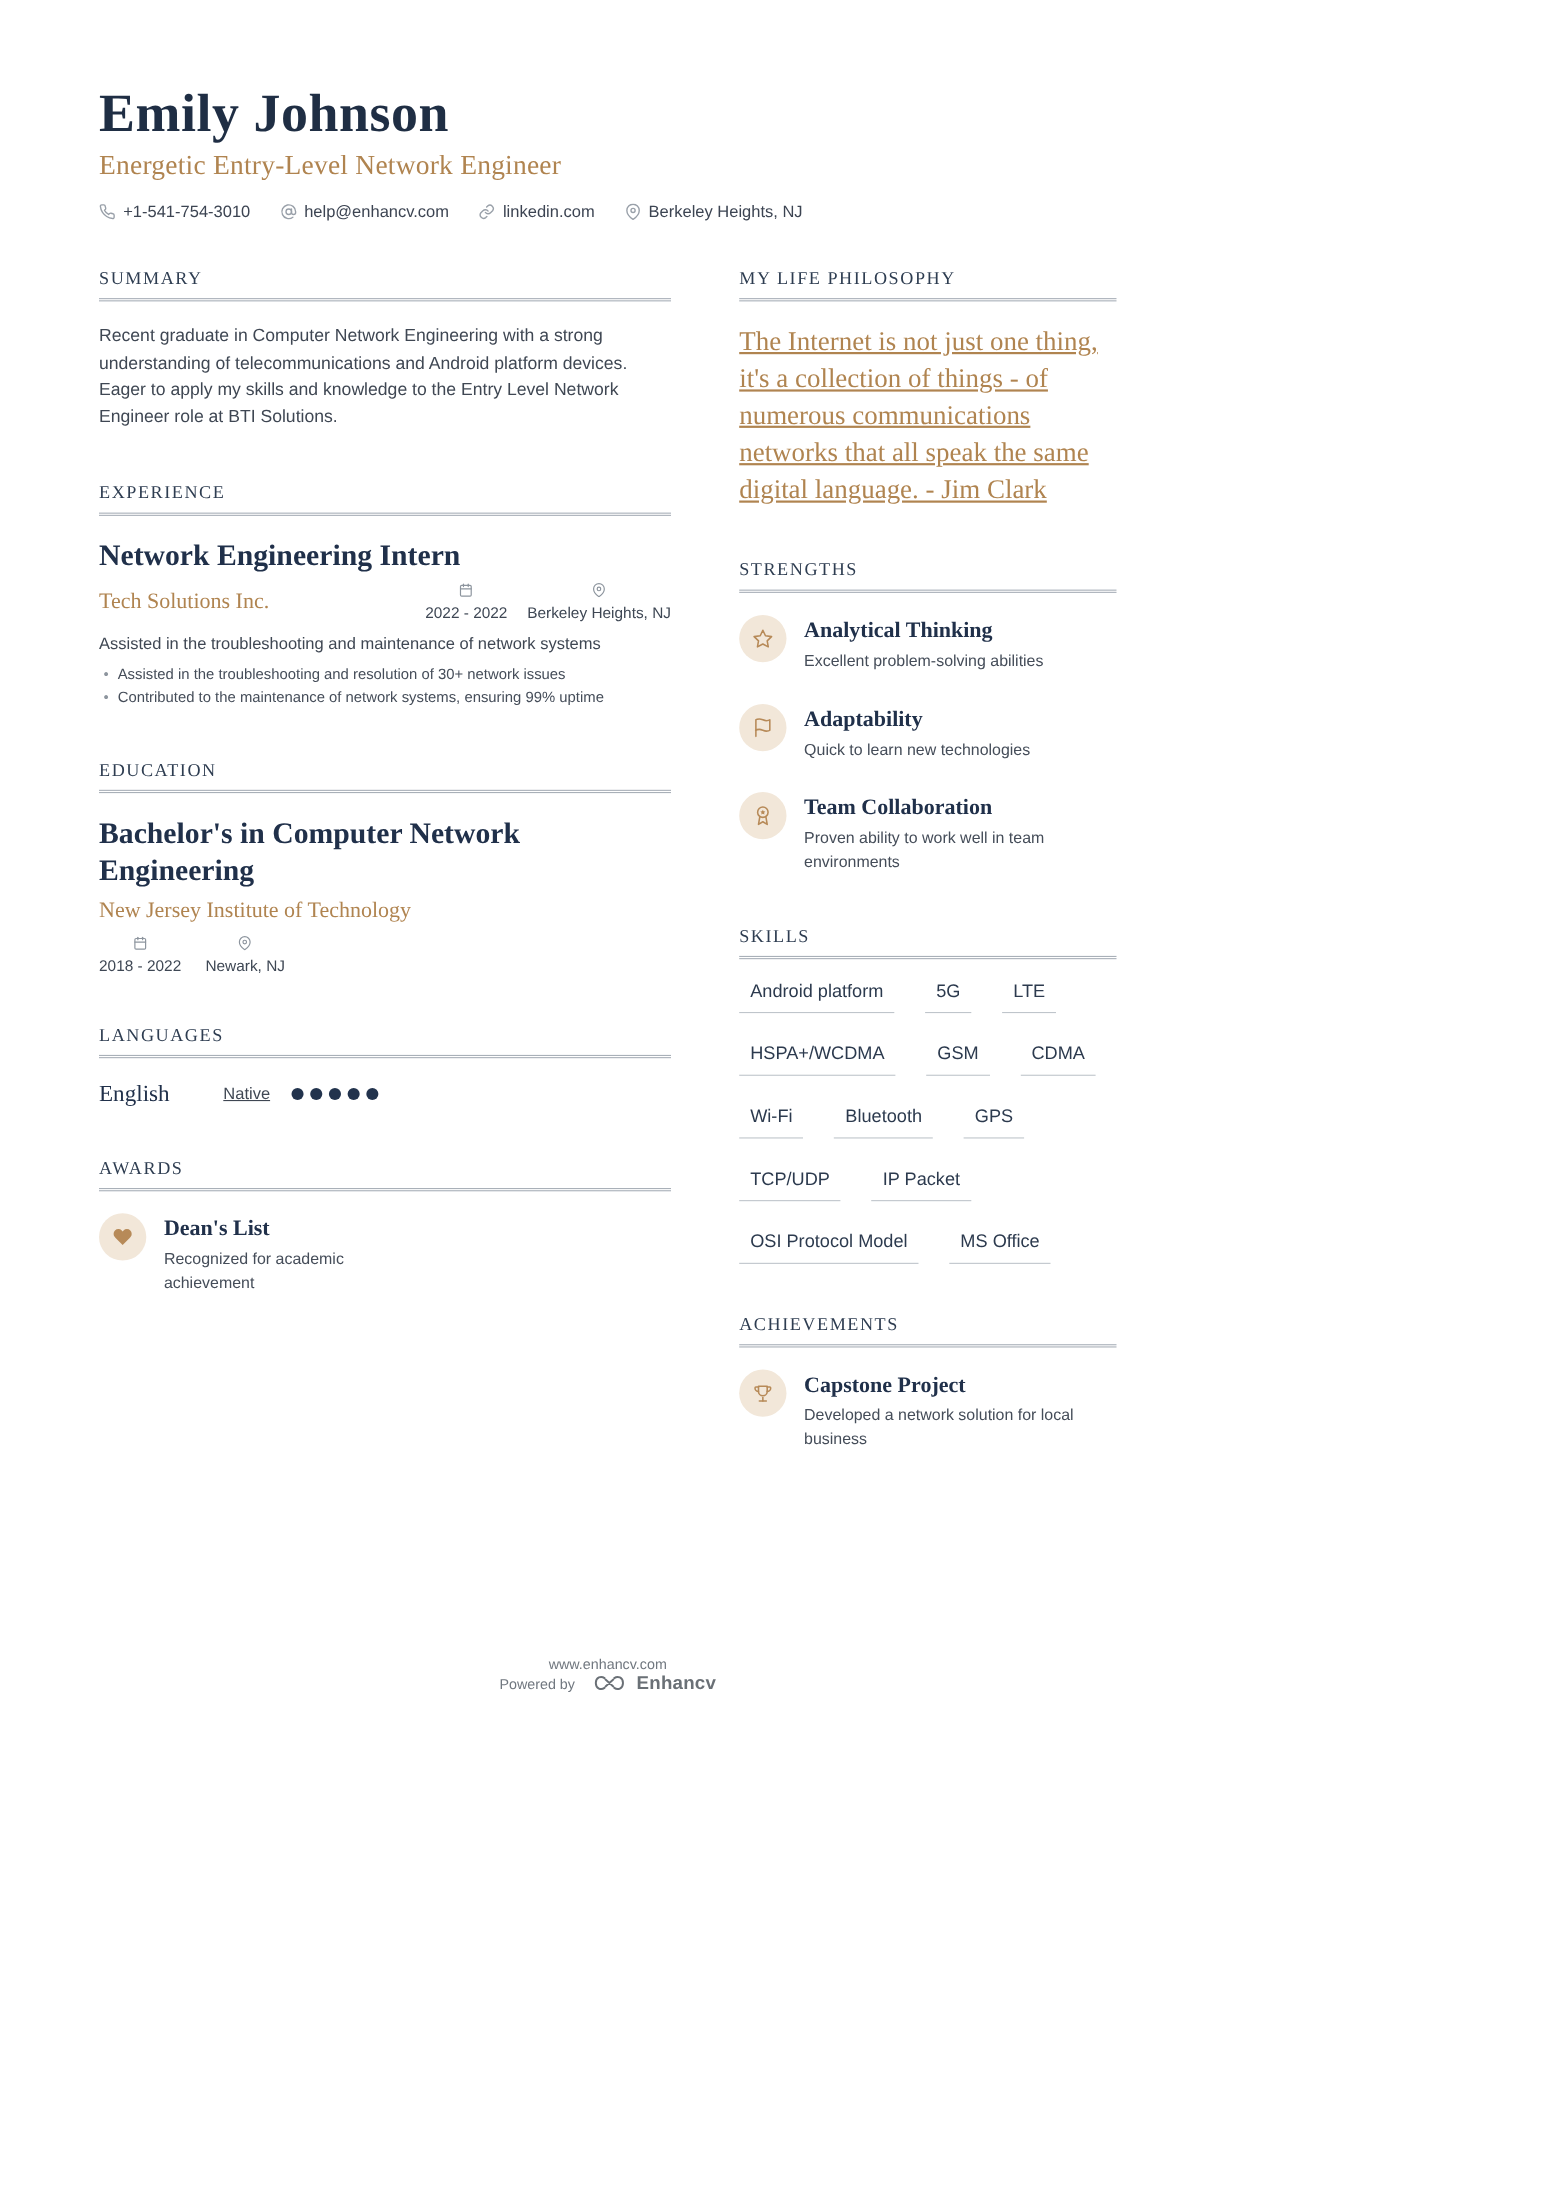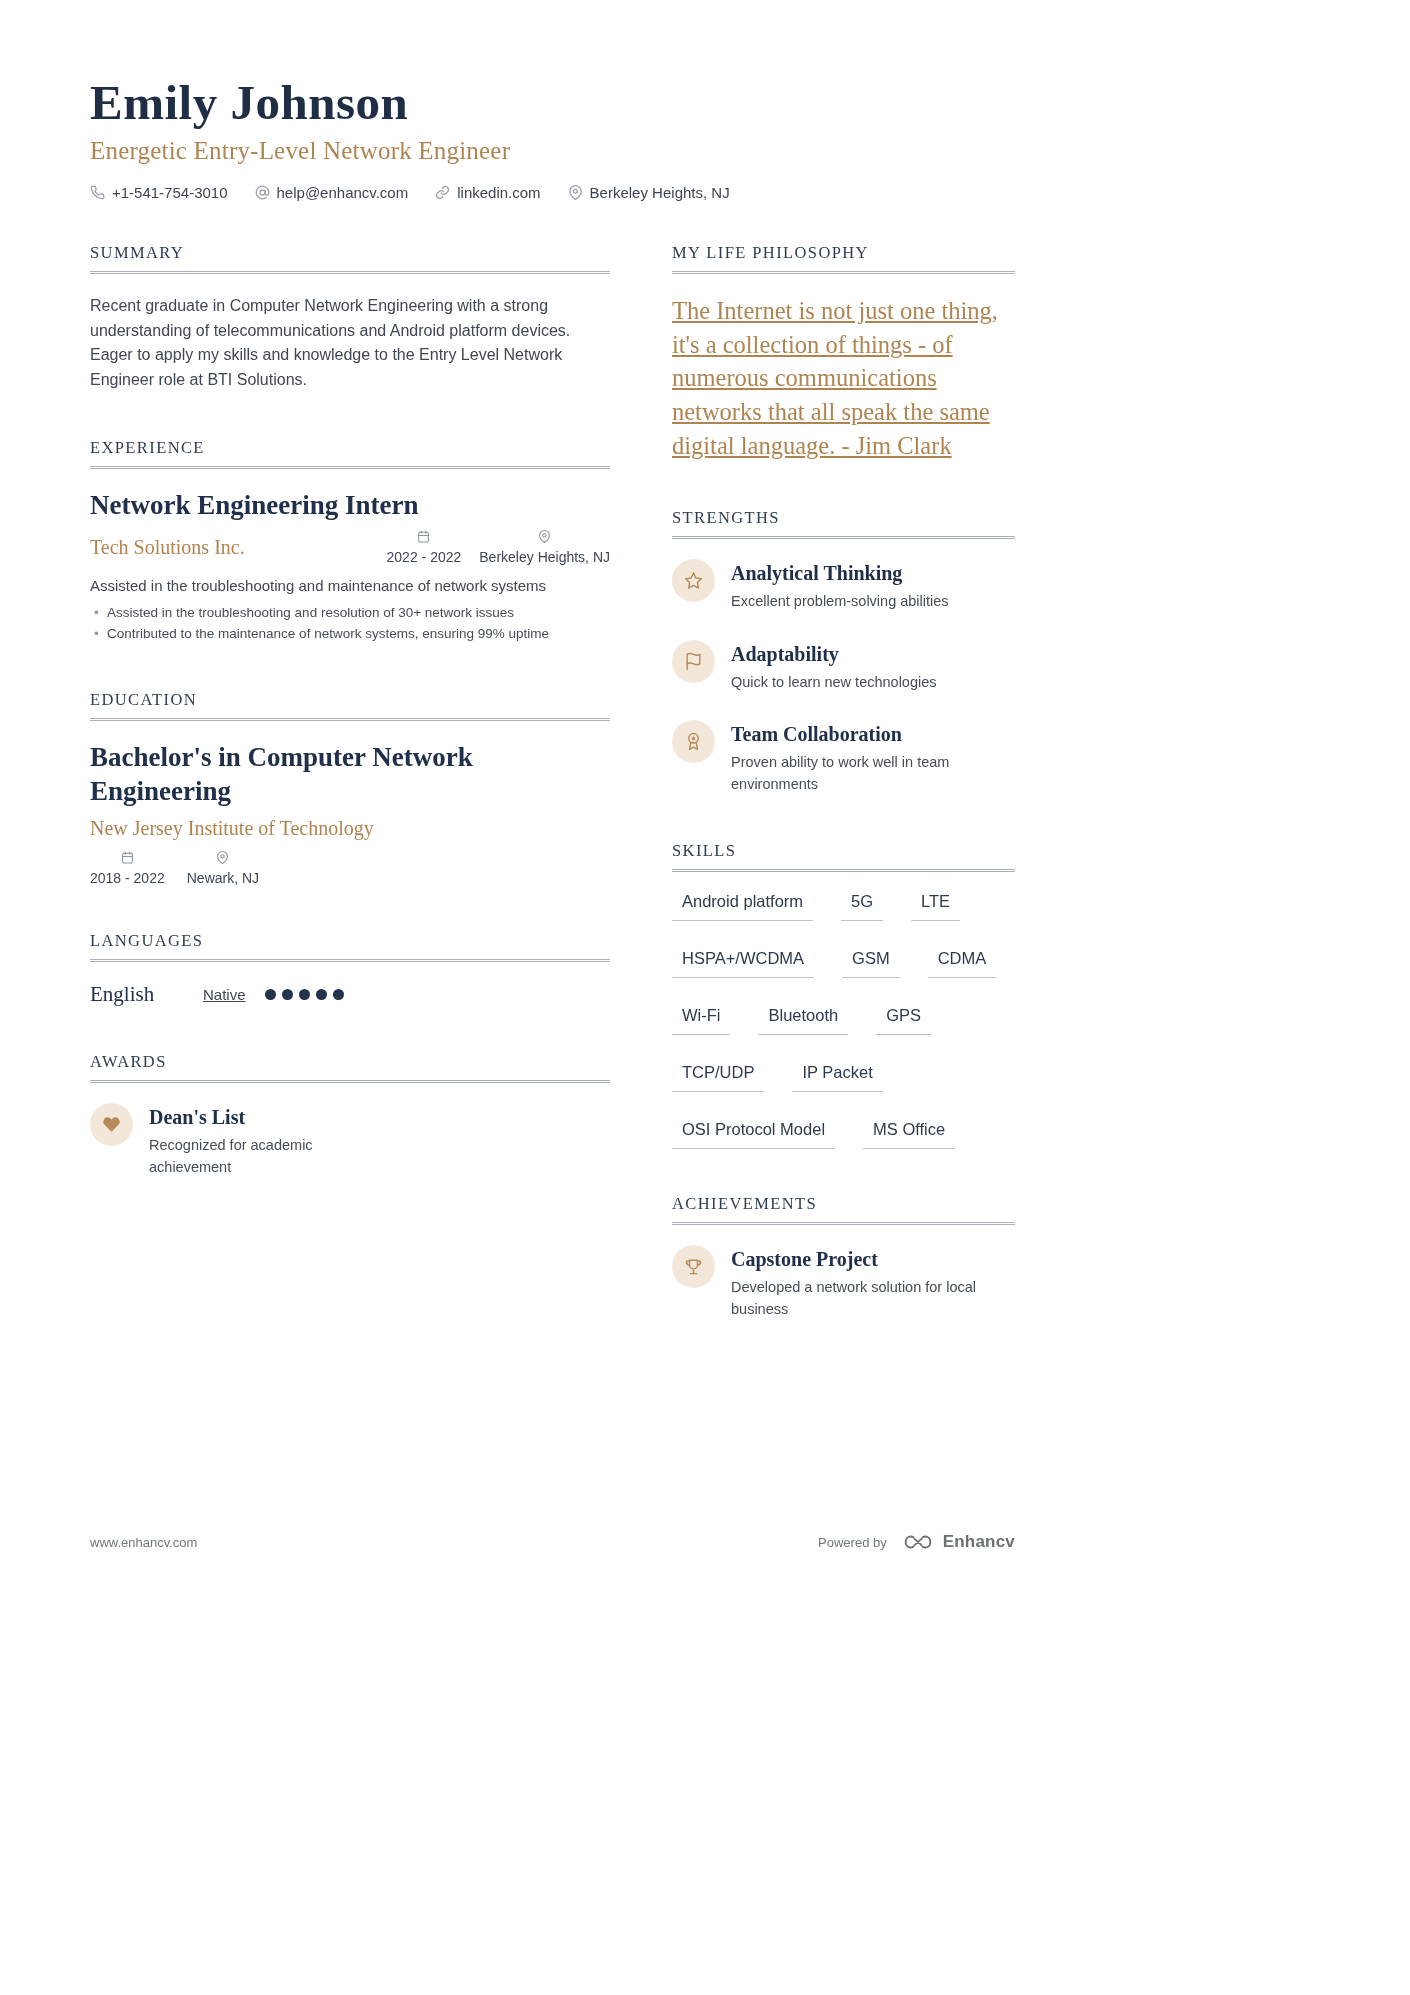--- a/index.html
+++ b/index.html
@@ -87,22 +87,22 @@
 
   
   .skills-wrap { display:flex; flex-wrap:wrap; column-gap:14px; row-gap:22px;gap:28px; }
   .skill-tag {
     font-size:16.5px; color:#2c3a4e; padding:0 10px 9px;
     border-bottom:1px solid #bfc5cb; white-space:nowrap;
   }
 
   
   .footer {
-    position:absolute; left:90px; right:395px; bottom:48px;
-    display:flex; align-items:center; justify-content:space-between;
+    position:absolute; left:90px; right:395px; bottom:60px;
+    display:flex; align-items:center; justify-content:center;flex-direction:column;
   }
   .footer-url { font-size:13px; color:#70777f; }
   .powered { display:flex; align-items:center; gap:10px; }
   .powered-by { font-size:13px; color:#70777f; margin-right:6px; }
   .brand-mark { display:inline-flex; color:#6a7076; }
   .brand-mark svg { width:30px; height:18px; }
   .brand-name { font-size:17px; font-weight:700; color:#6a7076; letter-spacing:.2px; }
 </style>
 </head>
 <body>

